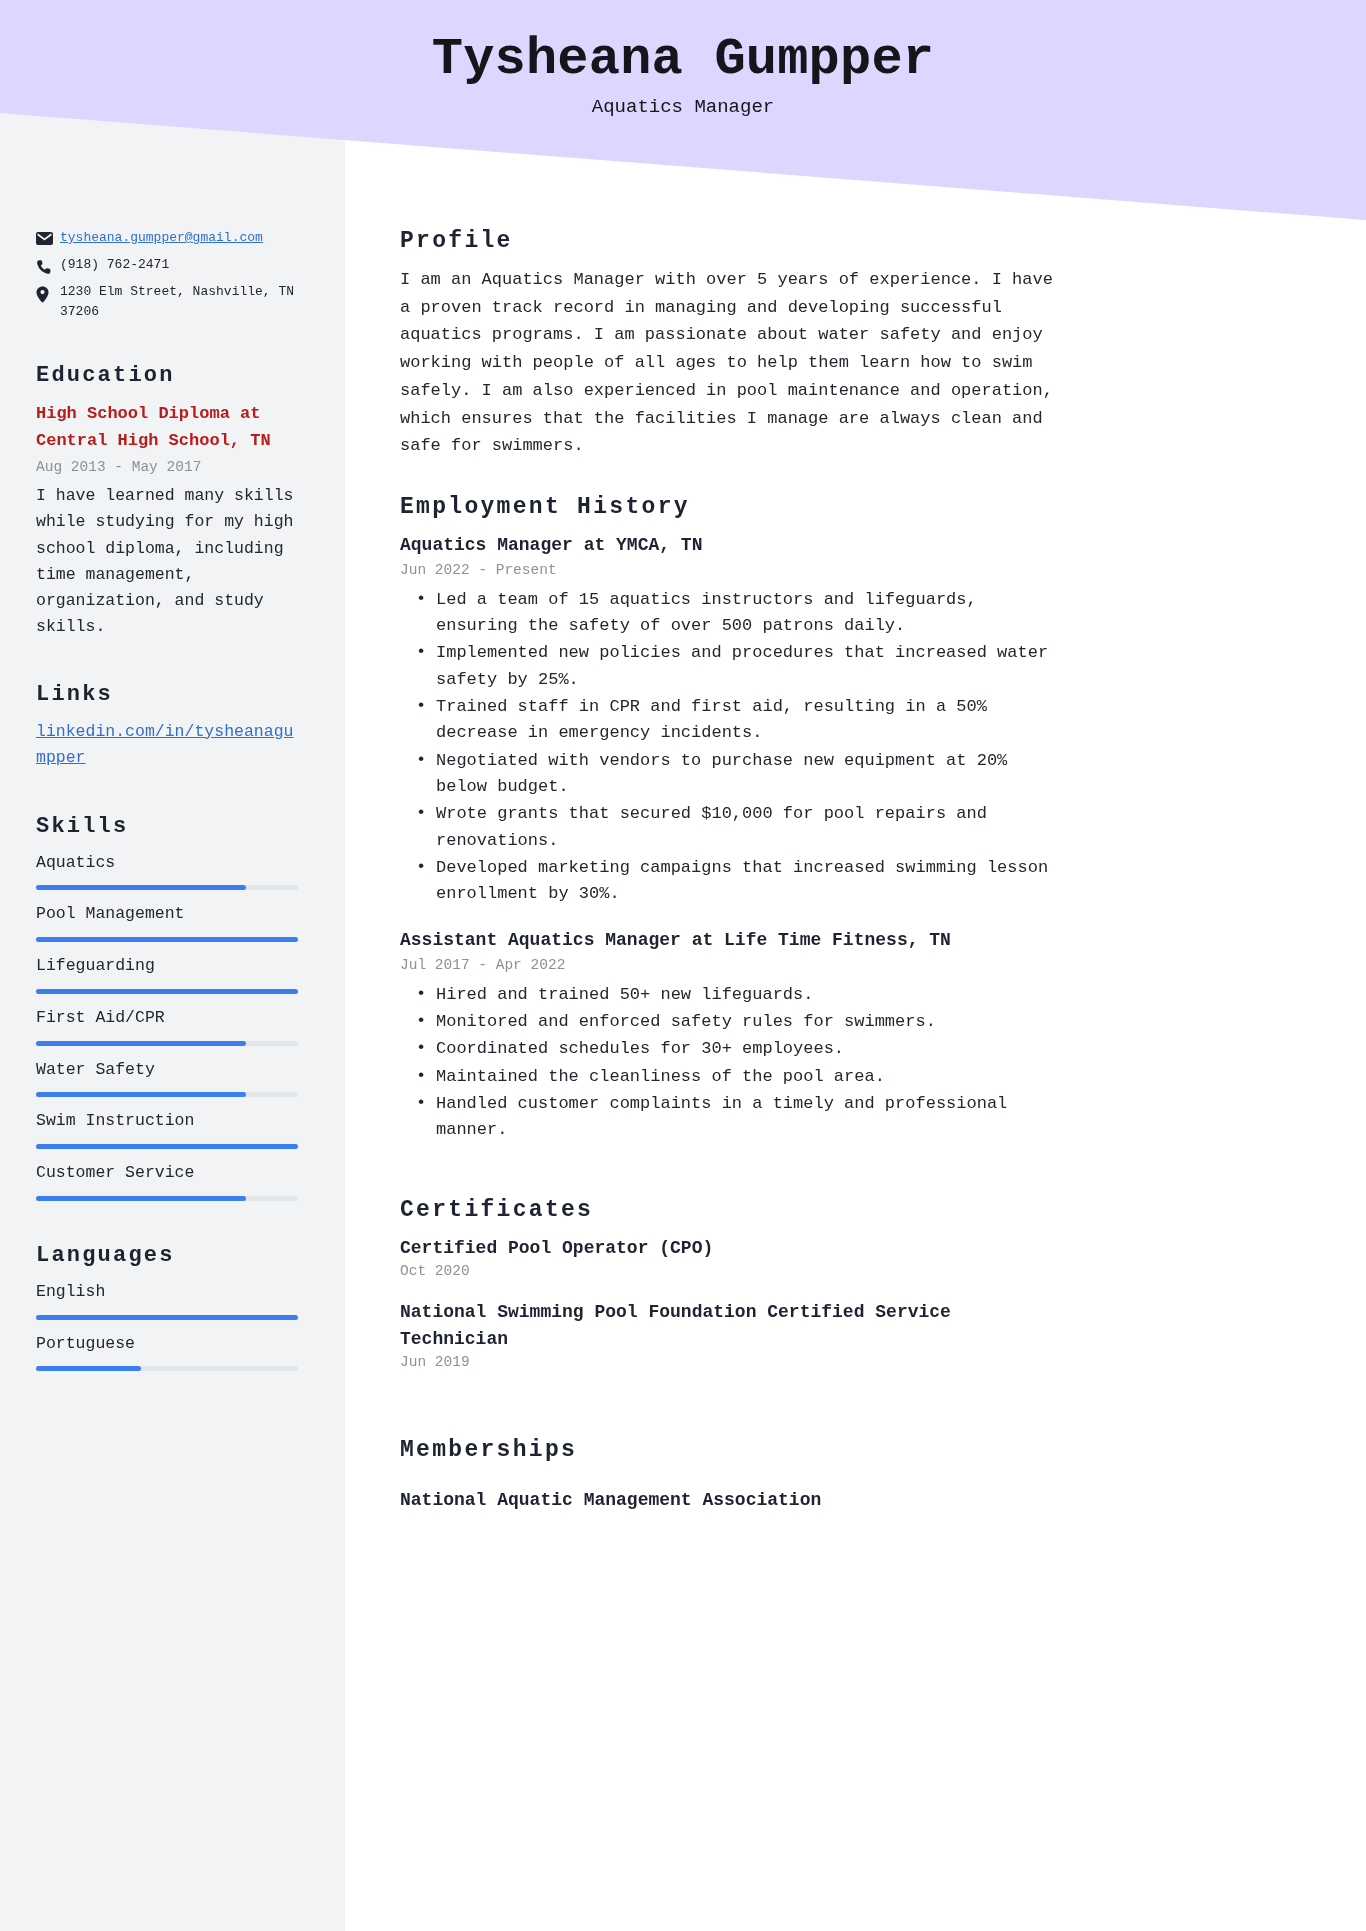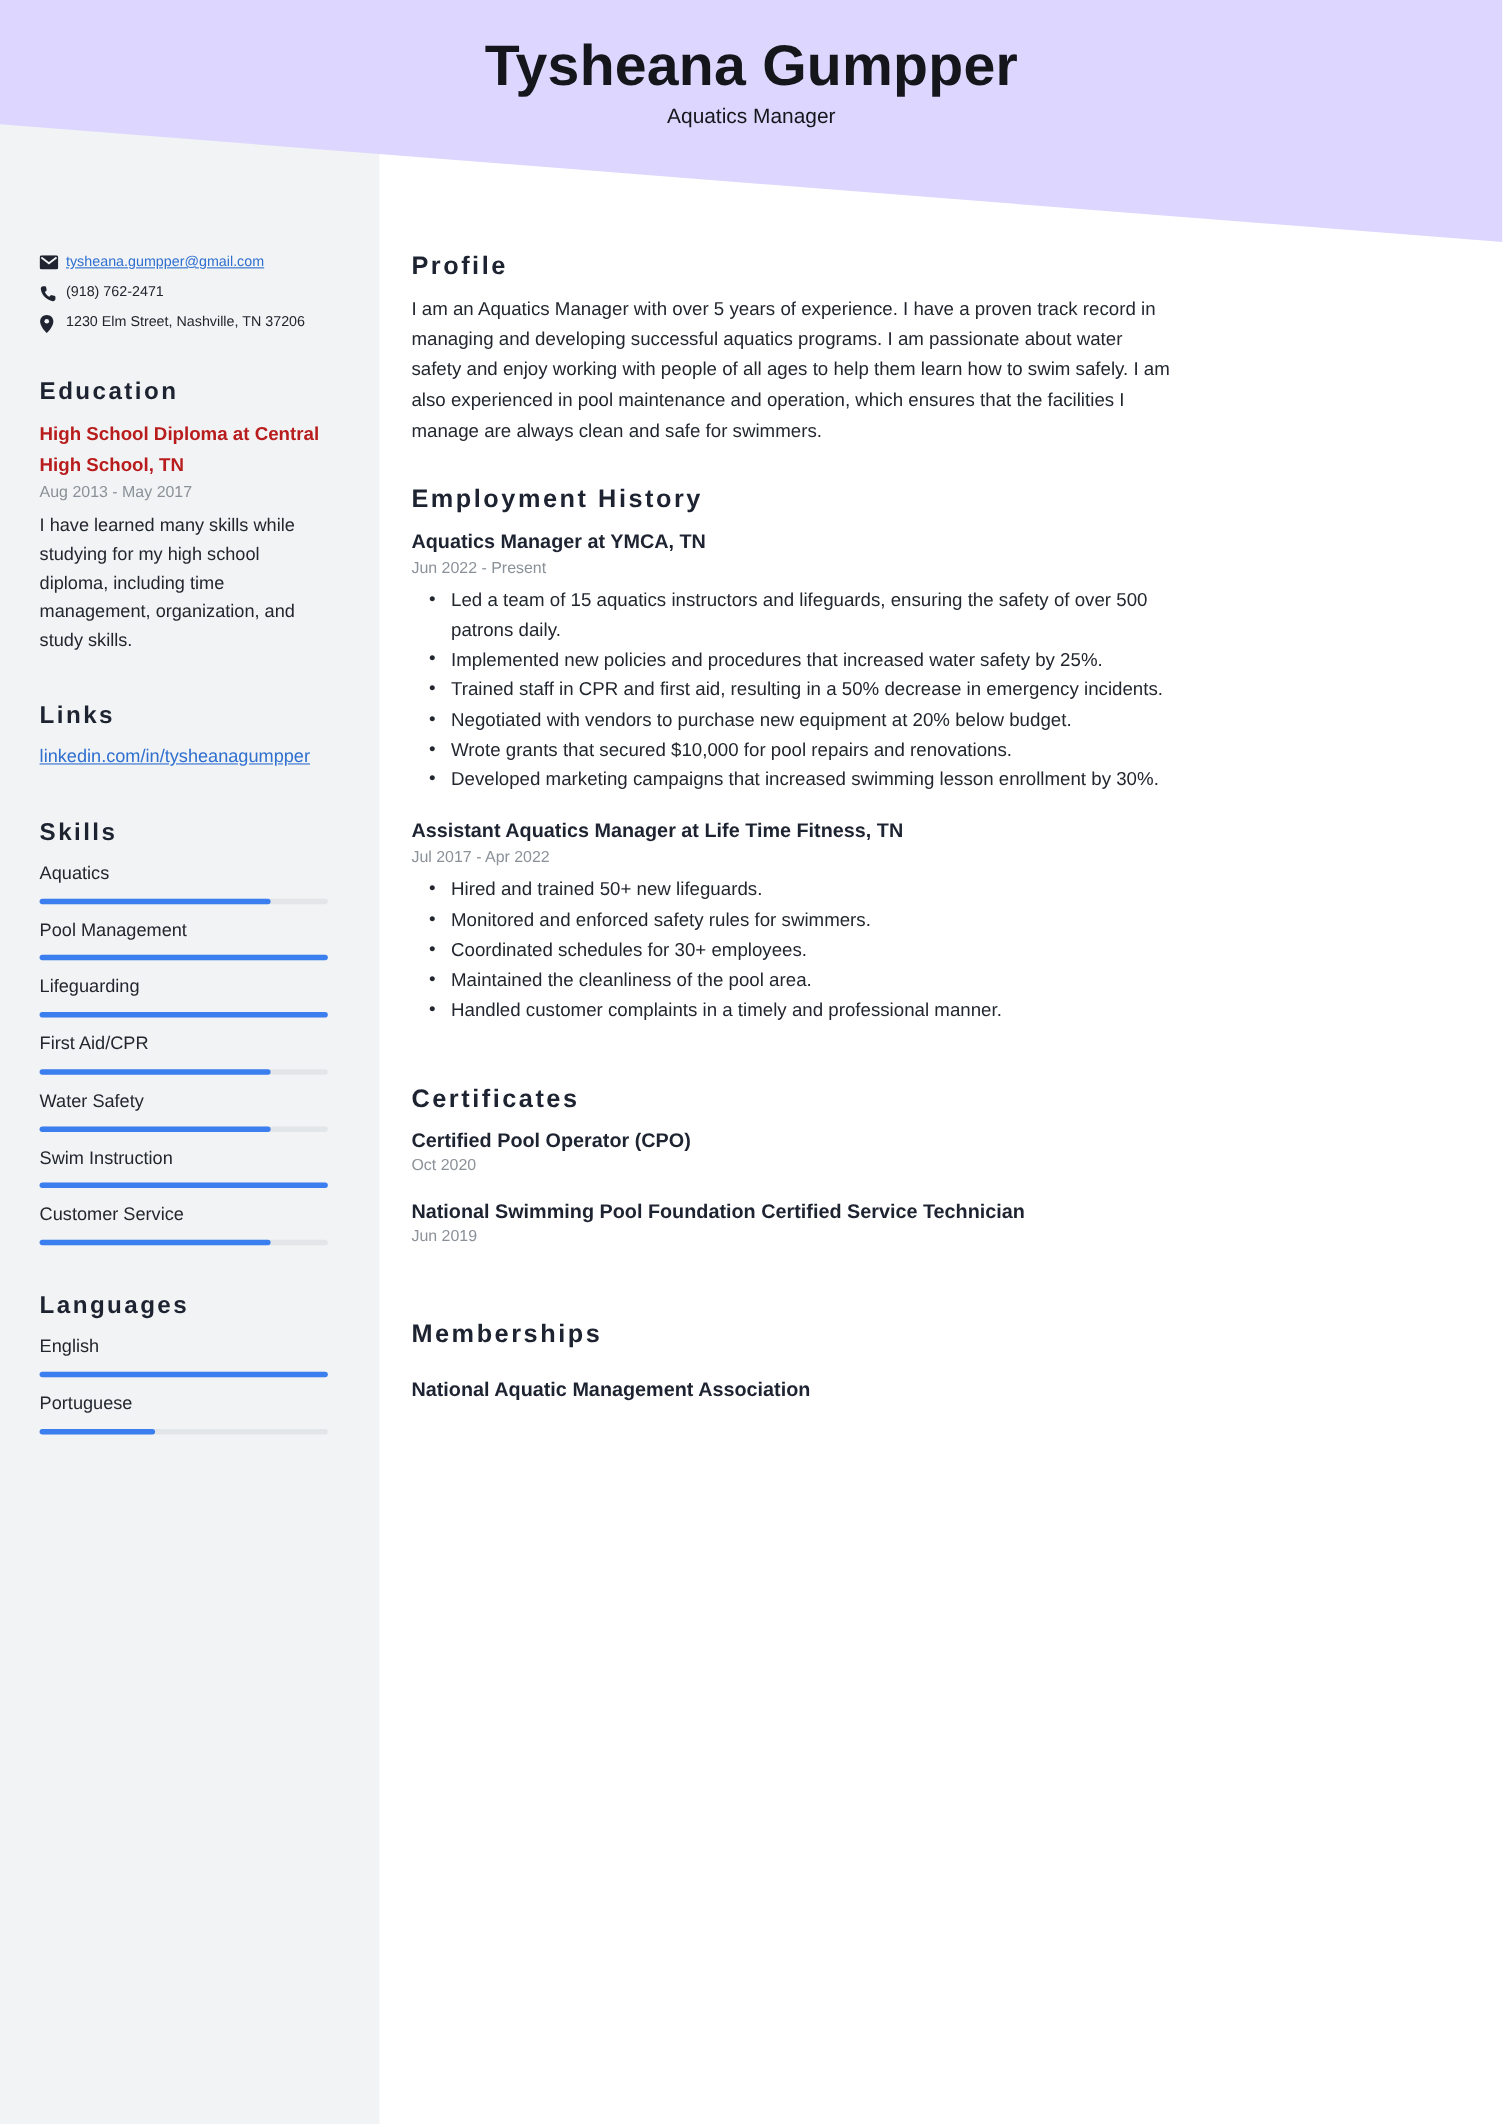--- a/index.html
+++ b/index.html
@@ -2,21 +2,21 @@
 <html><head>
 <meta charset="utf-8">
 <style>
   * { box-sizing: border-box; margin: 0; padding: 0; }
   html, body {
     width: 1366px; height: 1931px;
     background: #ffffff;
     font-family: "Liberation Sans", sans-serif;
     overflow: hidden;
   }
-  .page { position: relative; width: 1366px; height: 1557px; background: #ffffff; }
+  .page { position: relative; width: 1366px; height: 1557px; background: #ffffff; font-family: Liberation Mono, monospace; }
 
   
   .sidebar {
     position: absolute; left: 0; top: 0;
     width: 345px; height: 1931px;
     background: #f1f3f4;
     z-index: 1;
   }
 
   
@@ -125,21 +125,21 @@
     background: #3b7ef0;
     border-radius: 3px;
   }
 
   
   .main {
     position: absolute;
     left: 345px; top: 0;
     width: 1021px;
     z-index: 2;
-    padding: 228px 300px 0 29px;
+    padding: 228px 300px 0 55px;
   }
   .main-h {
     font-size: 23px;
     font-weight: 700;
     color: #1d2330;
     letter-spacing: 2.3px;
     margin-bottom: 12px;
   }
   .profile-p {
     font-size: 17px; color: #22262e; line-height: 1.63;

